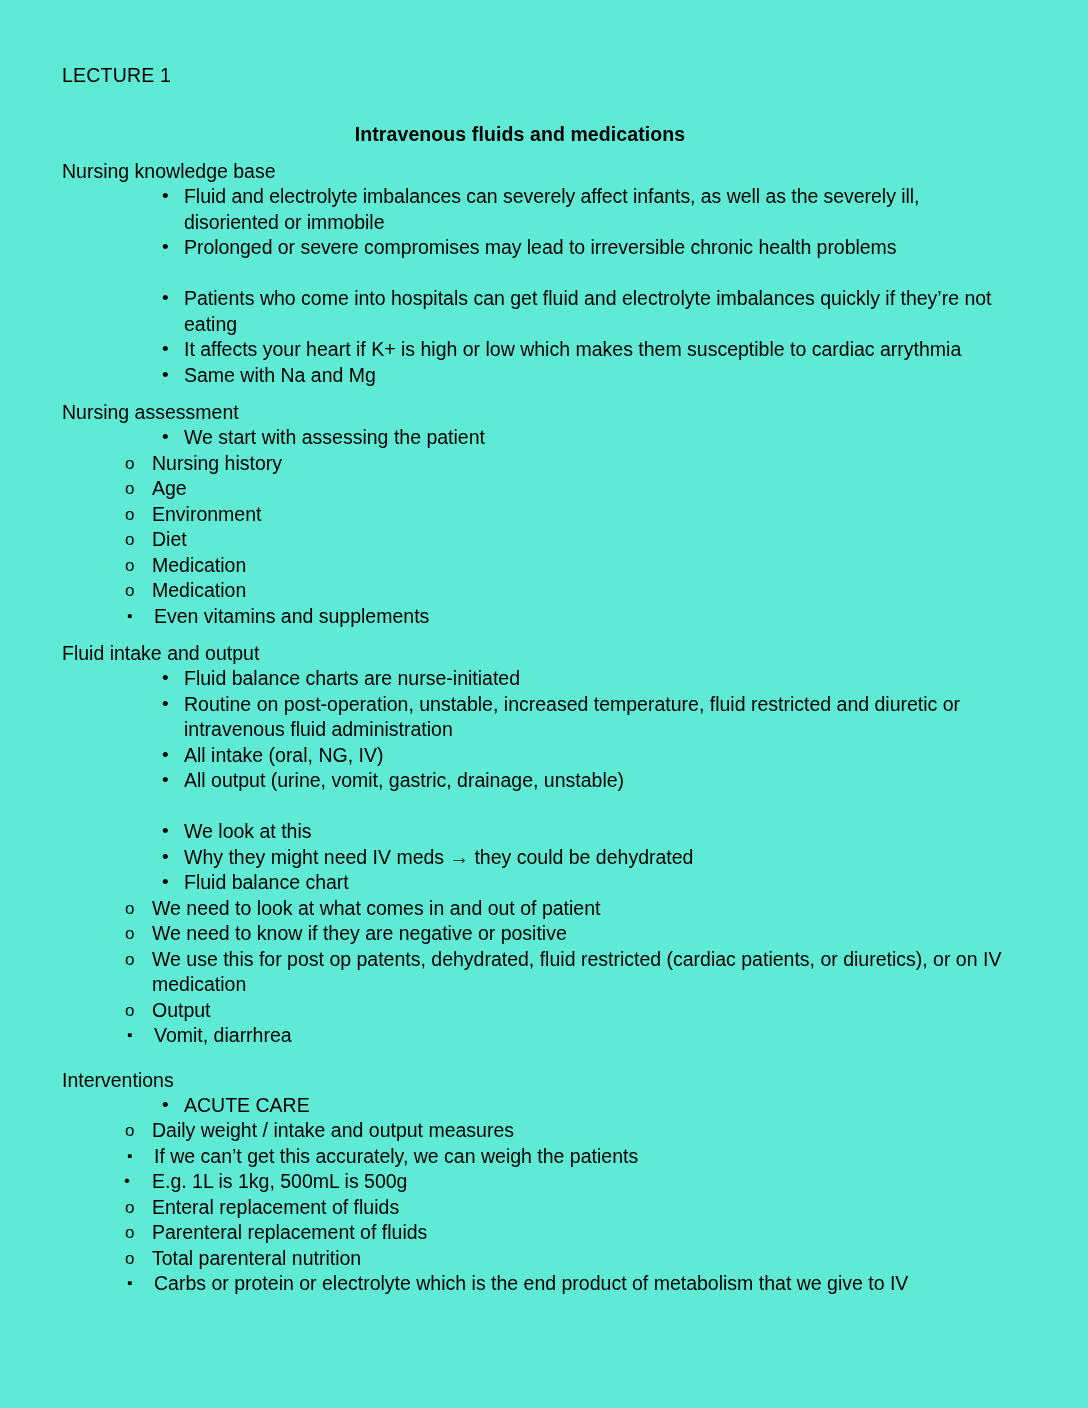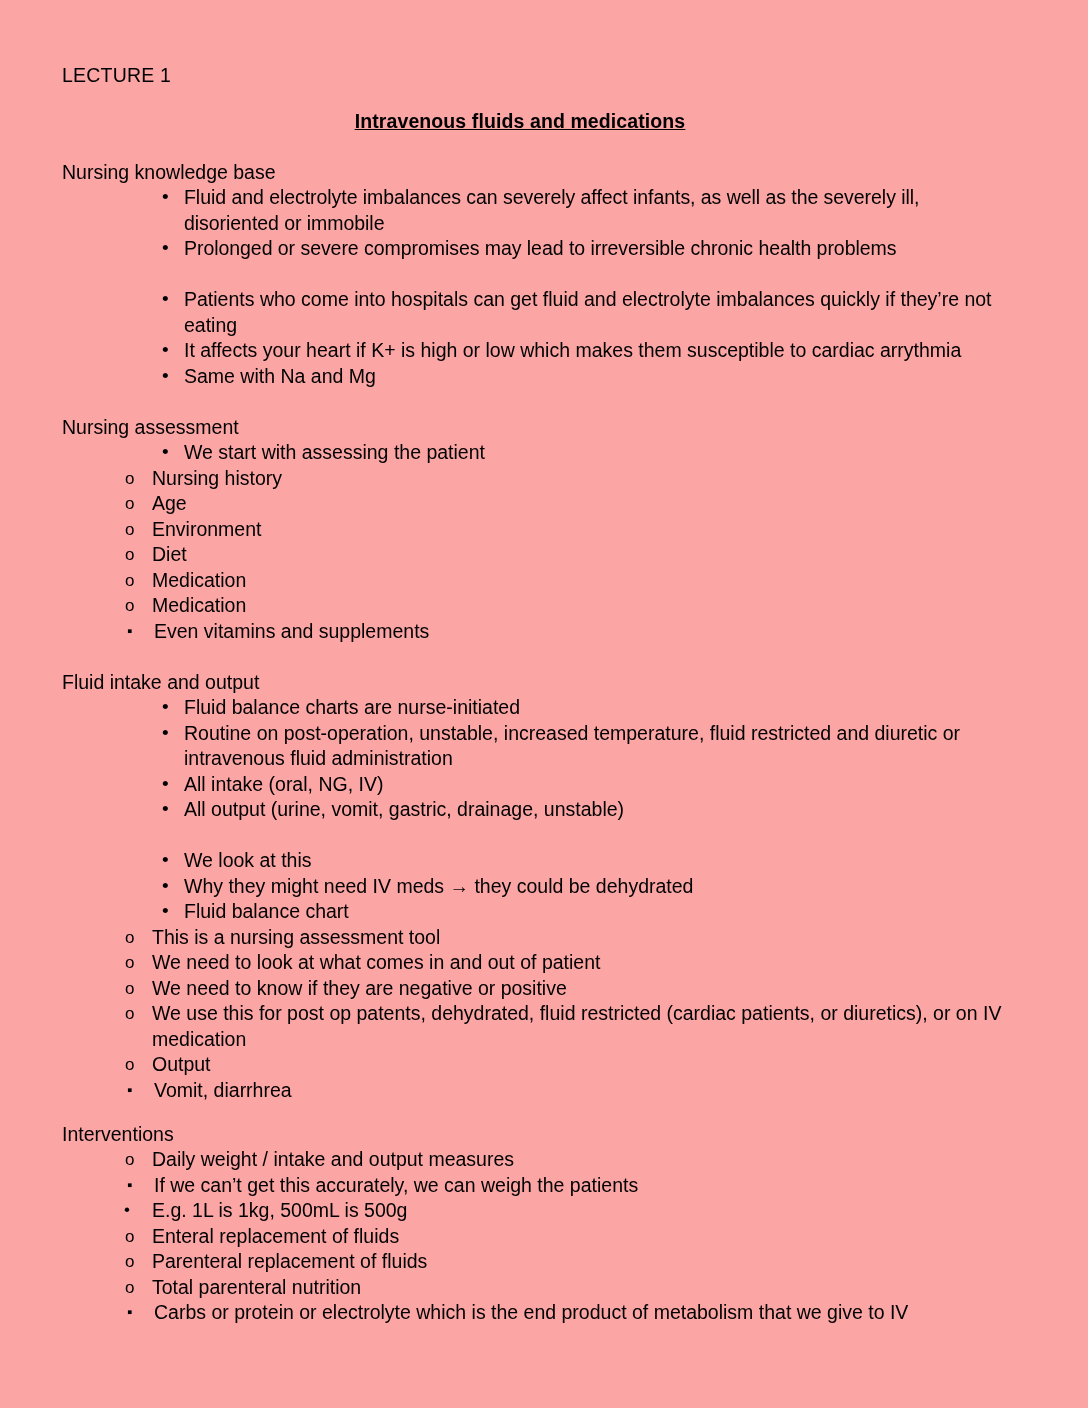--- a/index.html
+++ b/index.html
@@ -8,44 +8,43 @@
     background: #ffffff;
   }
   body {
     font-family: "Liberation Sans", sans-serif;
     color: #000000;
   }
   .page {
     position: relative;
     width: 1088px;
     height: 1408px;
-    background: #fca5a5;
+    background: #5eead4;
     overflow: hidden;
     box-sizing: border-box;
     padding: 62px 70px 0 62px;
   }
   .lecture-label {
     font-size: 19.5px;
     line-height: 26px;
     letter-spacing: 0.2px;
   }
   .doc-title {
     font-size: 19.5px;
     font-weight: bold;
     text-align: center;
     line-height: 26px;
-    margin-top: 20px;
+    margin-top: 33px;
     padding-right: 40px;
     letter-spacing: 0.1px;
-    text-decoration: underline;
   }
   .section-head {
     font-size: 19.5px;
     line-height: 26px;
-    margin-top: 25px;
+    margin-top: 11px;
   }
   .section-head.tight {
     margin-top: 18px;
   }
   ul.lvl {
     list-style: none;
     margin: 0;
     padding: 0;
   }
   .bullets {
@@ -170,32 +169,34 @@
   </ul>
 
   <div class="spacer-line"></div>
 
   <ul class="lvl l1">
     <li class="item">We look at this</li>
     <li class="item">Why they might need IV meds → they could be dehydrated</li>
     <li class="item">Fluid balance chart</li>
   </ul>
   <ul class="lvl l2">
-    <li class="item">This is a nursing assessment tool</li>
     <li class="item">We need to look at what comes in and out of patient</li>
     <li class="item">We need to know if they are negative or positive</li>
     <li class="item w-mid">We use this for post op patents, dehydrated, fluid restricted (cardiac patients, or diuretics), or on IV medication</li>
     <li class="item">Output</li>
   </ul>
   <ul class="lvl l3">
     <li class="item">Vomit, diarrhrea</li>
   </ul>
 
   <div class="section-head tight">Interventions</div>
 
+  <ul class="lvl l1 bullets">
+    <li class="item">ACUTE CARE</li>
+  </ul>
   <ul class="lvl l2">
     <li class="item">Daily weight / intake and output measures</li>
   </ul>
   <ul class="lvl l3">
     <li class="item">If we can’t get this accurately, we can weigh the patients</li>
   </ul>
   <ul class="lvl l4">
     <li class="item">E.g. 1L is 1kg, 500mL is 500g</li>
   </ul>
   <ul class="lvl l2">

